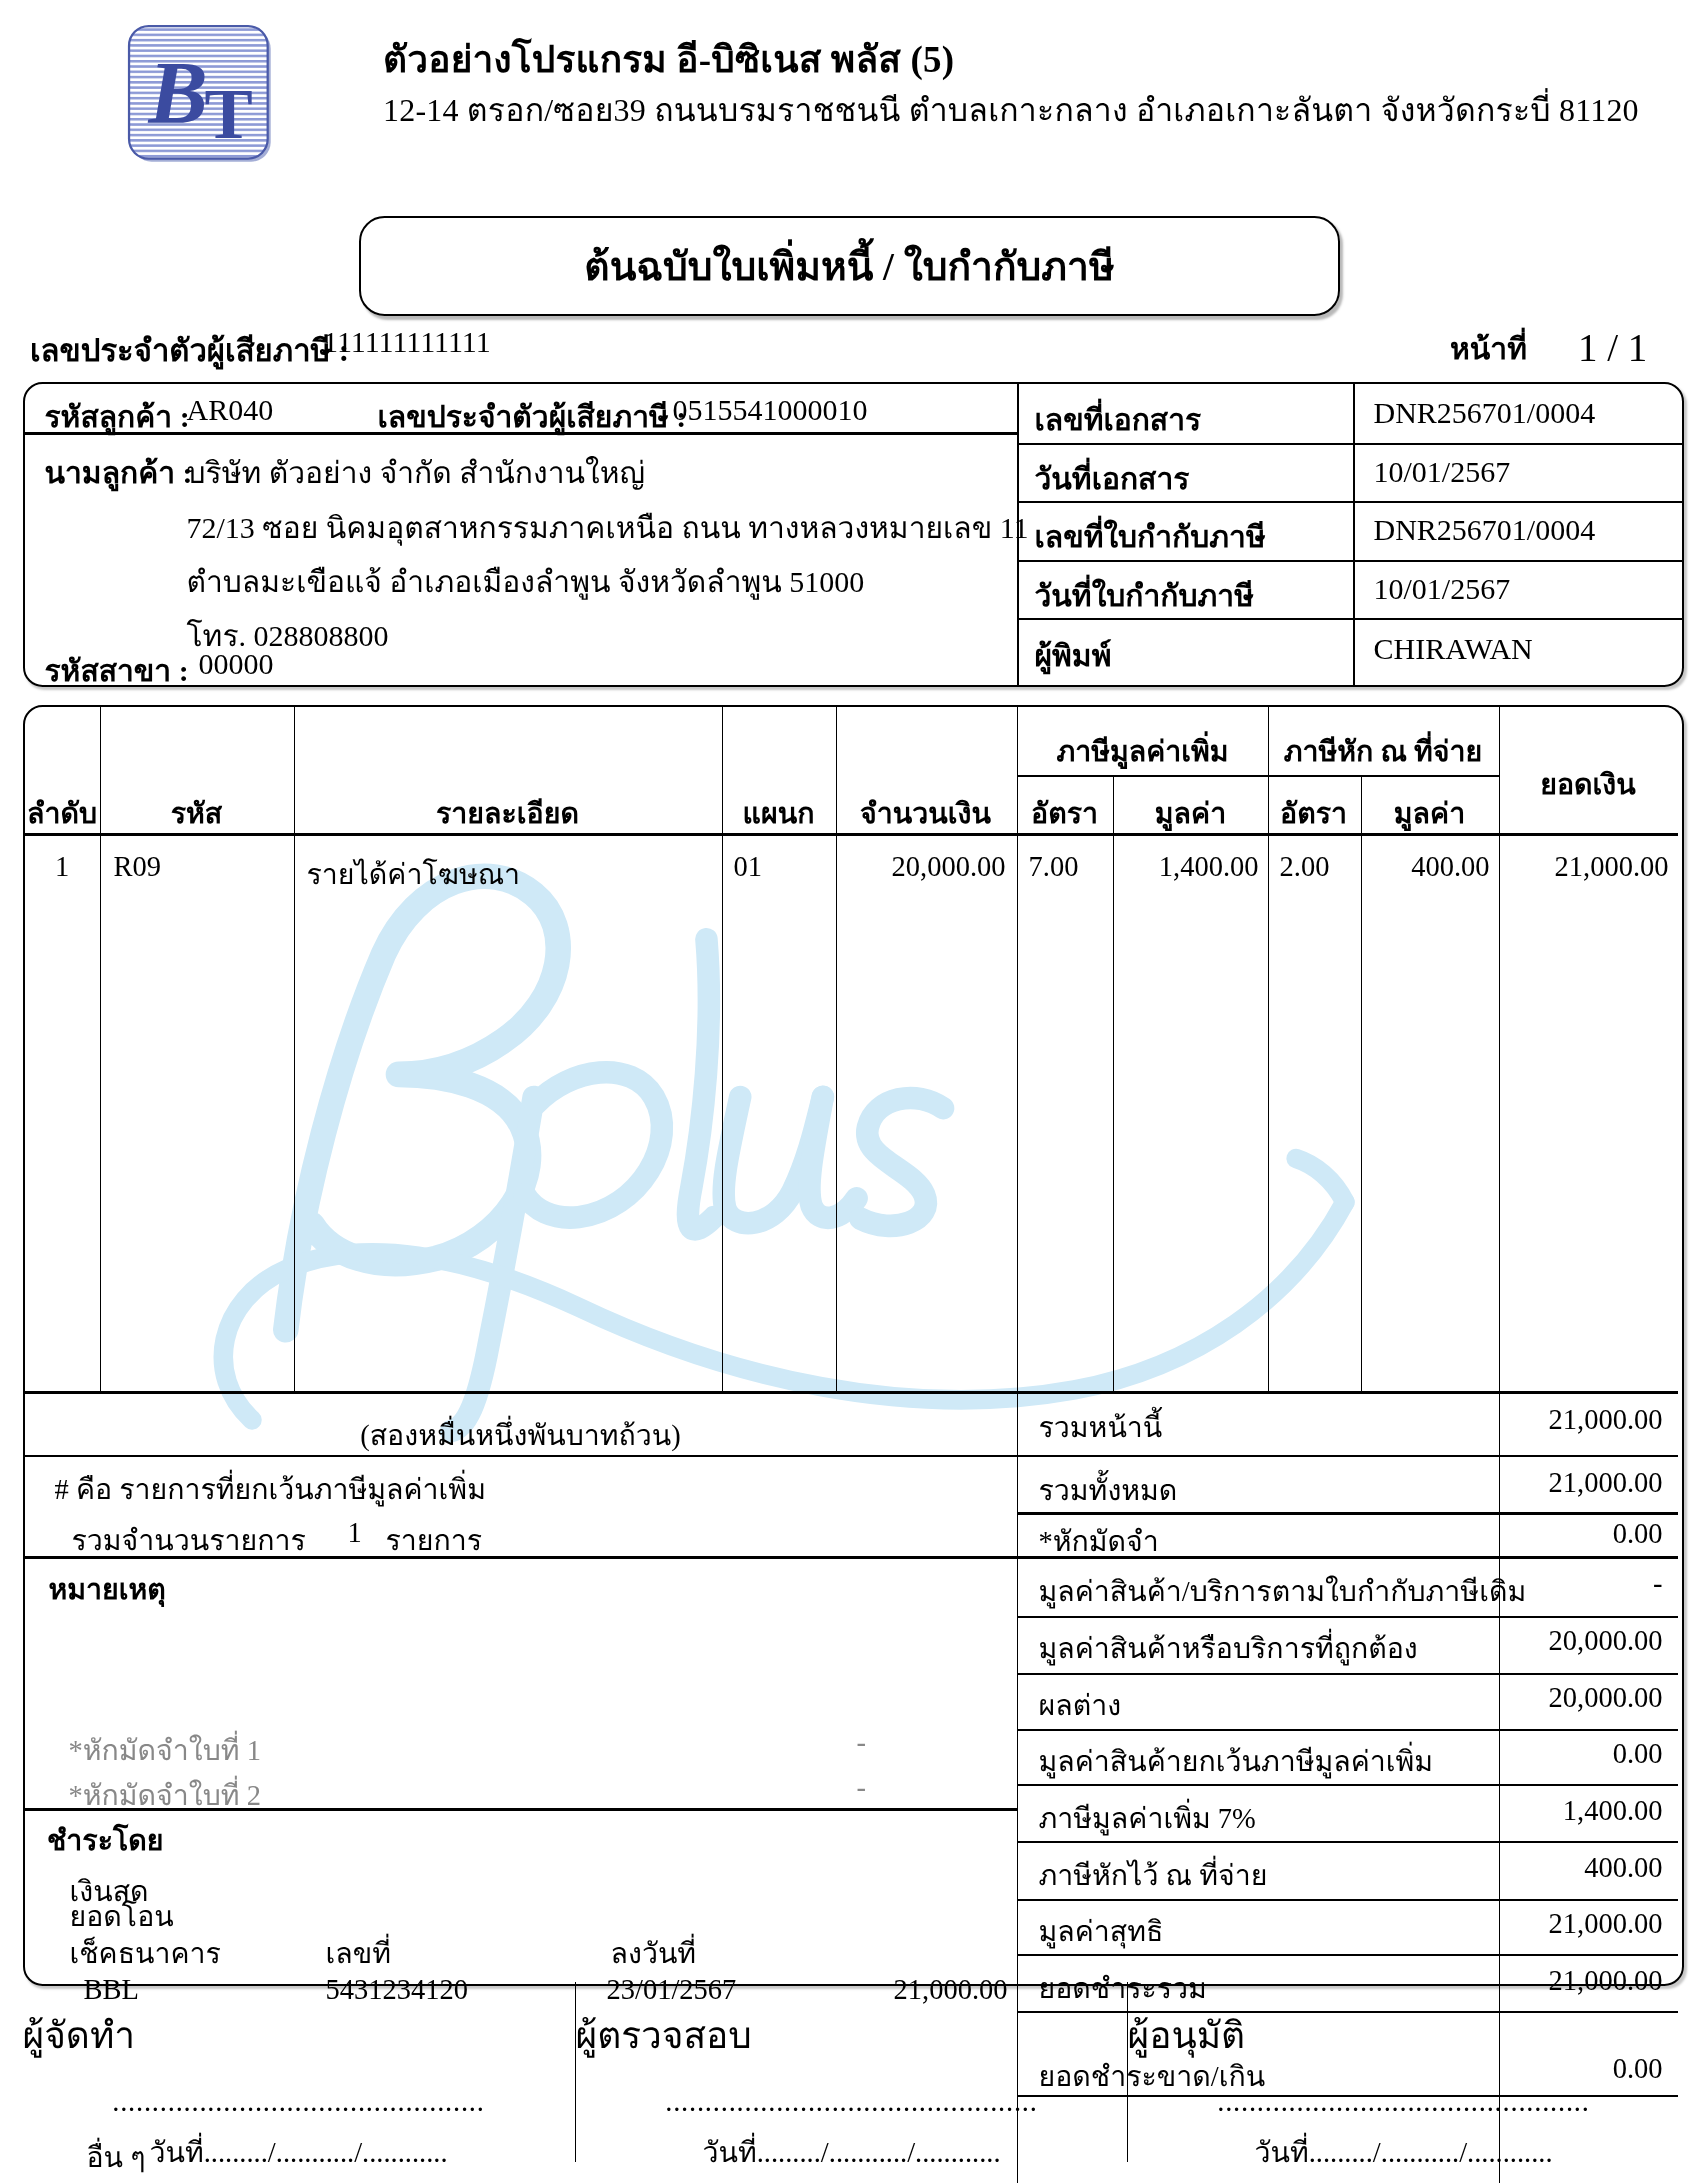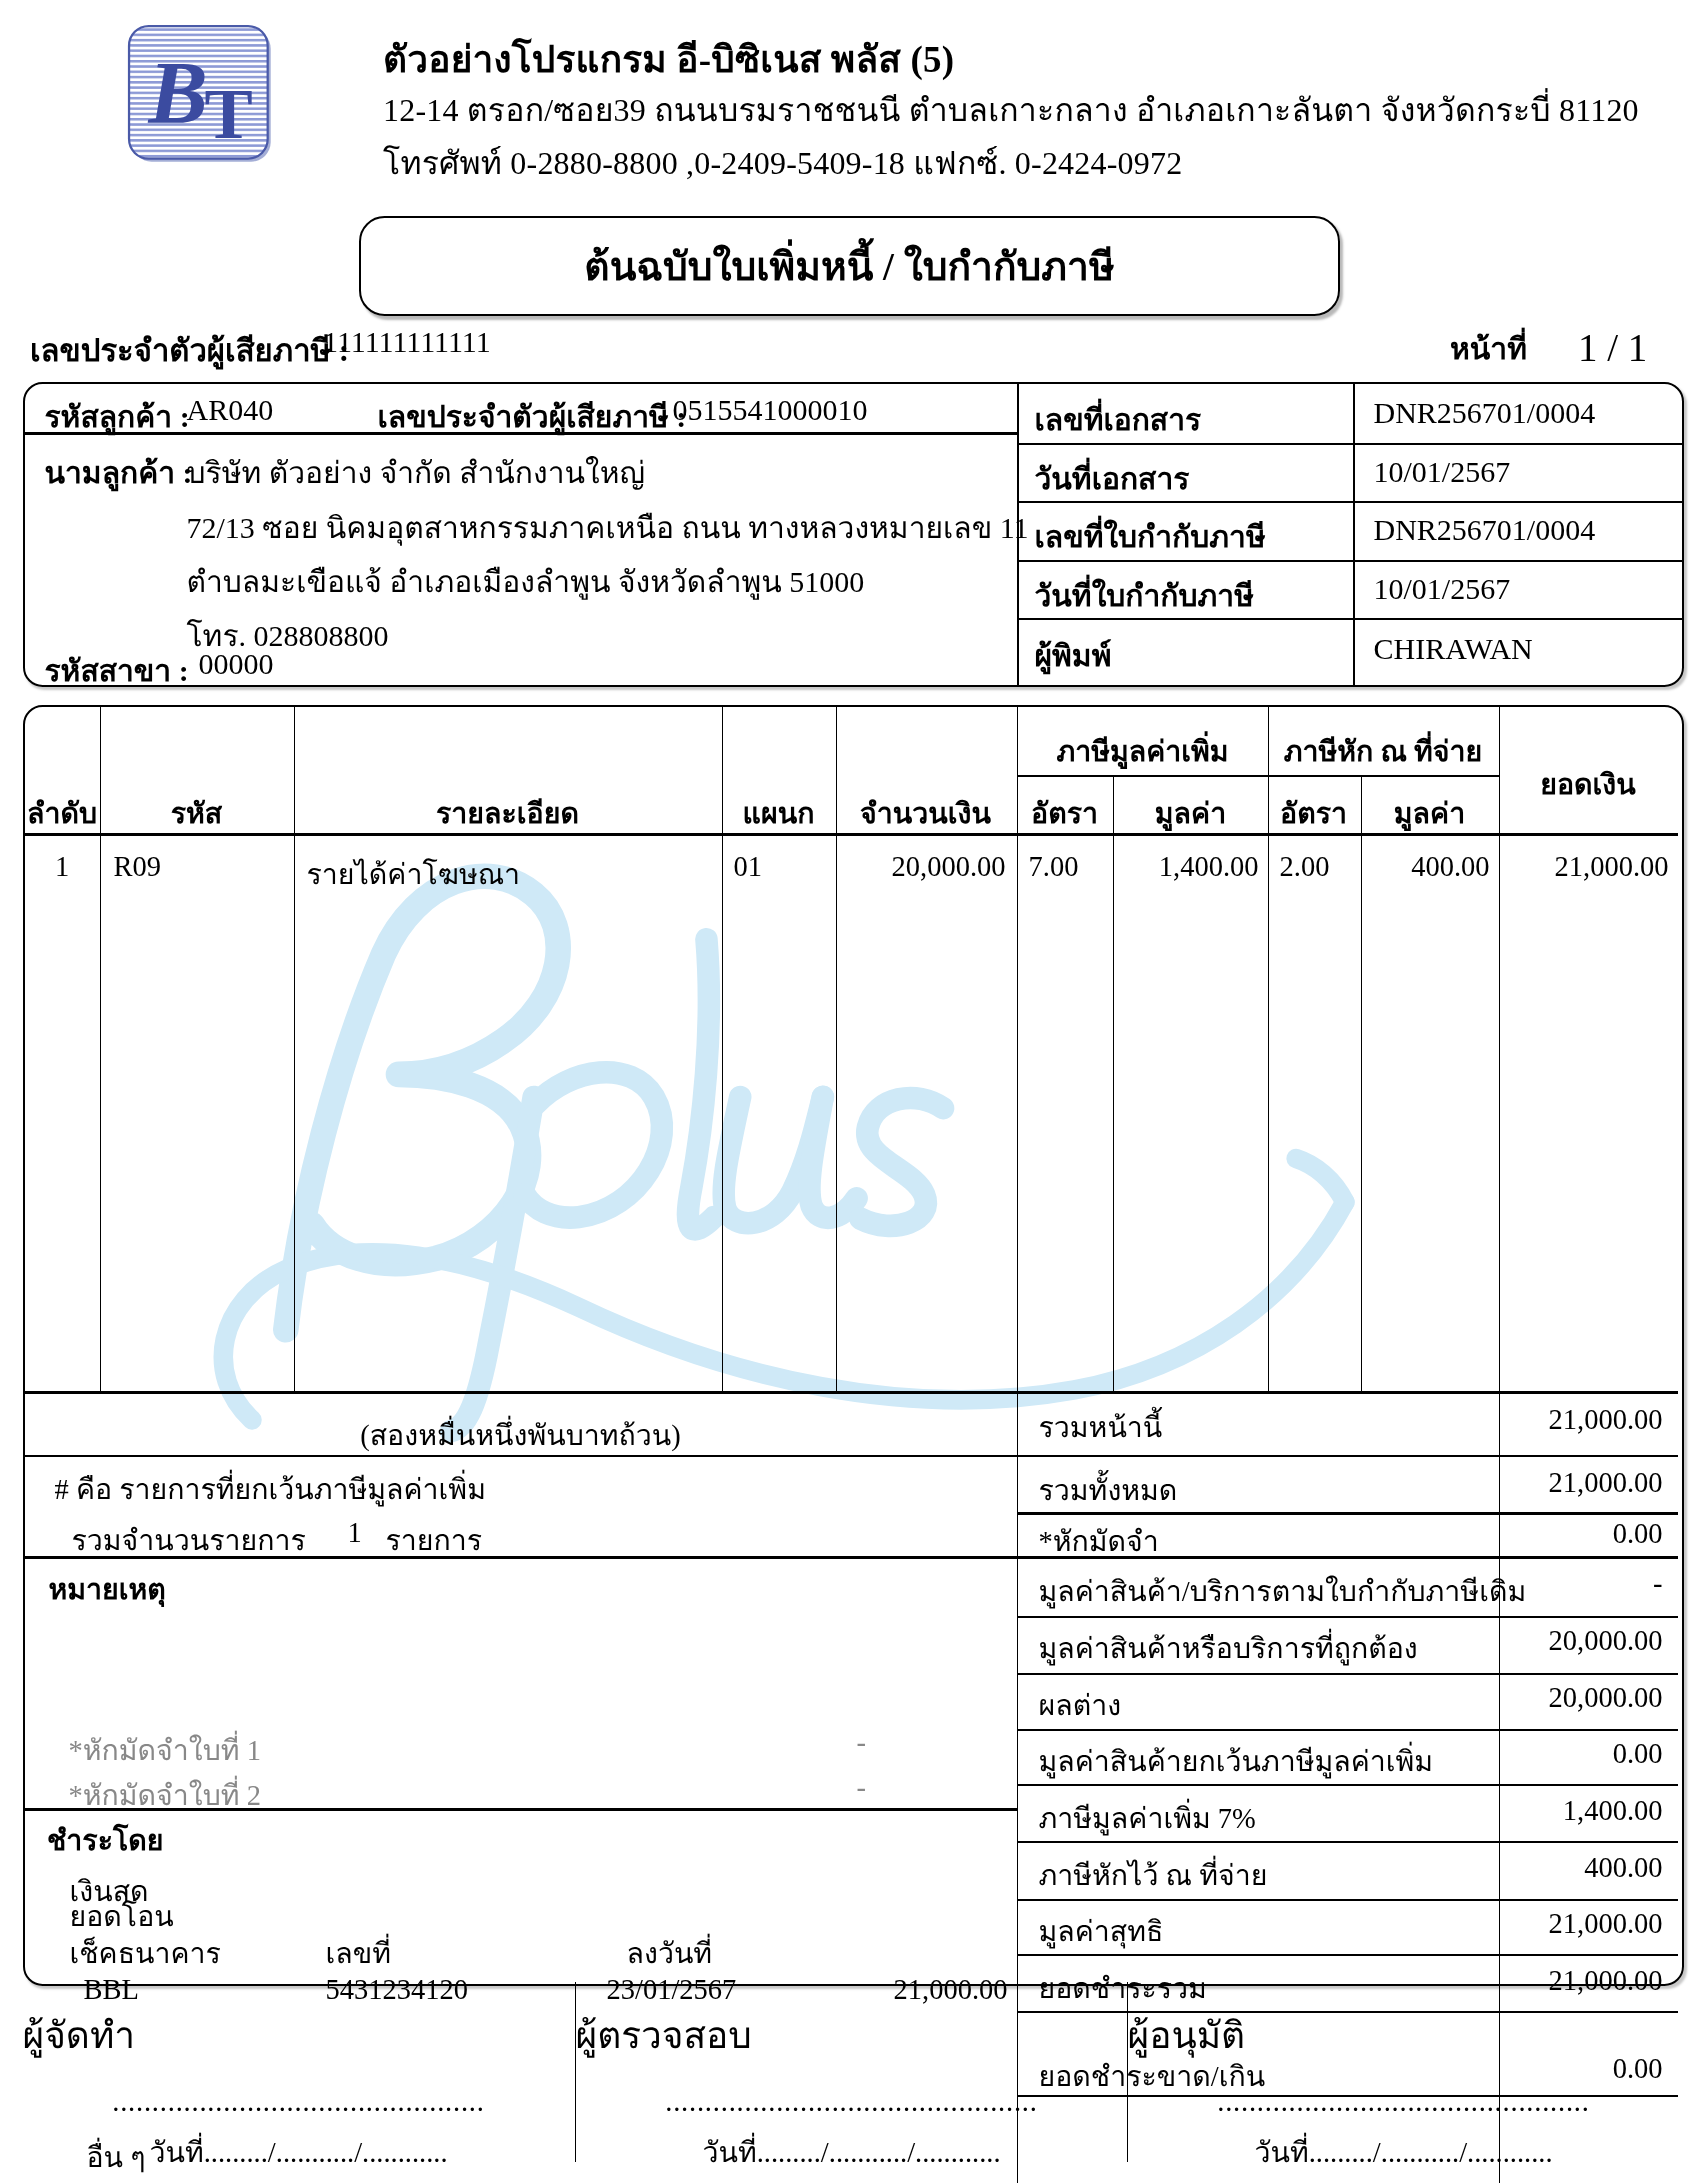--- a/index.html
+++ b/index.html
@@ -145,21 +145,20 @@
         <g transform="translate(8,12)">
           <rect x="8" y="8" width="184" height="176" rx="26" ry="26" fill="#5a6bb5" opacity="0.55"></rect>
           <rect x="4" y="4" width="184" height="176" rx="26" ry="26" fill="url(#stripes)" stroke="#4a5aa8" stroke-width="3"></rect>
           <text x="30" y="132" font-family="'Liberation Serif',serif" font-size="118" font-weight="bold" font-style="italic" fill="#3b4ba0">B</text>
           <text x="104" y="152" font-family="'Liberation Serif',serif" font-size="96" font-weight="bold" fill="#3b4ba0">T</text>
         </g>
       </svg>
     </div>
     <div class="hdr-line" id="hdr-company">ตัวอย่างโปรแกรม อี-บิซิเนส พลัส (5)</div>
     <div class="hdr-line" id="hdr-address">12-14 ตรอก/ซอย39 ถนนบรมราชชนนี ตำบลเกาะกลาง อำเภอเกาะลันตา จังหวัดกระบี่ 81120</div>
-    <div class="hdr-line" id="hdr-phone">โทรศัพท์  0-2880-8800 ,0-2409-5409-18   แฟกซ์.  0-2424-0972</div>
   </div>
 
   <div id="title-box">
     <div id="doc-title">ต้นฉบับใบเพิ่มหนี้ / ใบกำกับภาษี</div>
   </div>
 
   <div id="taxid-row">
     <span id="taxid-label">เลขประจำตัวผู้เสียภาษี :</span>
     <span id="taxid-value">111111111111</span>
     <span id="page-label">หน้าที่</span>
@@ -255,21 +254,21 @@
     <span class="left-lab gray" style="left:832px;top:1020px;">-</span>
     <span class="left-lab gray" style="left:44px;top:1065px;">*หักมัดจำใบที่ 2</span>
     <span class="left-lab gray" style="left:832px;top:1065px;">-</span>
 
     <div class="hl3" style="left:0;top:1101px;width:992px;"></div>
     <span class="left-lab" style="left:22.5px;top:1110px;font-weight:bold;">ชำระโดย</span>
     <span class="left-lab" style="left:45px;top:1149px;margin-top:12px;">เงินสด</span>
     <span class="left-lab" style="left:45px;top:1186px;">ยอดโอน</span>
     <span class="left-lab" style="left:45px;top:1223px;">เช็คธนาคาร</span>
     <span class="left-lab" style="left:301px;top:1223px;">เลขที่</span>
-    <span class="left-lab" style="left:586px;top:1223px;margin-left:16px;">ลงวันที่</span>
+    <span class="left-lab" style="left:586px;top:1223px;">ลงวันที่</span>
     <span class="left-lab" style="left:59px;top:1267px;">BBL</span>
     <span class="left-lab" style="left:301px;top:1267px;">5431234120</span>
     <span class="left-lab" style="left:582px;top:1267px;">23/01/2567</span>
     <span class="left-lab" style="left:813px;top:1267px;width:170px;text-align:right;display:block;">21,000.00</span>
     <span class="left-lab" style="left:62px;top:1427px;">อื่น ๆ</span>
 
     <div class="vl" style="left:992px;top:684px;height:815px;"></div>
     <div class="vl" style="left:1474px;top:684px;height:815px;"></div>
 
     <div class="hl" style="left:992px;top:748px;width:661px;"></div>

